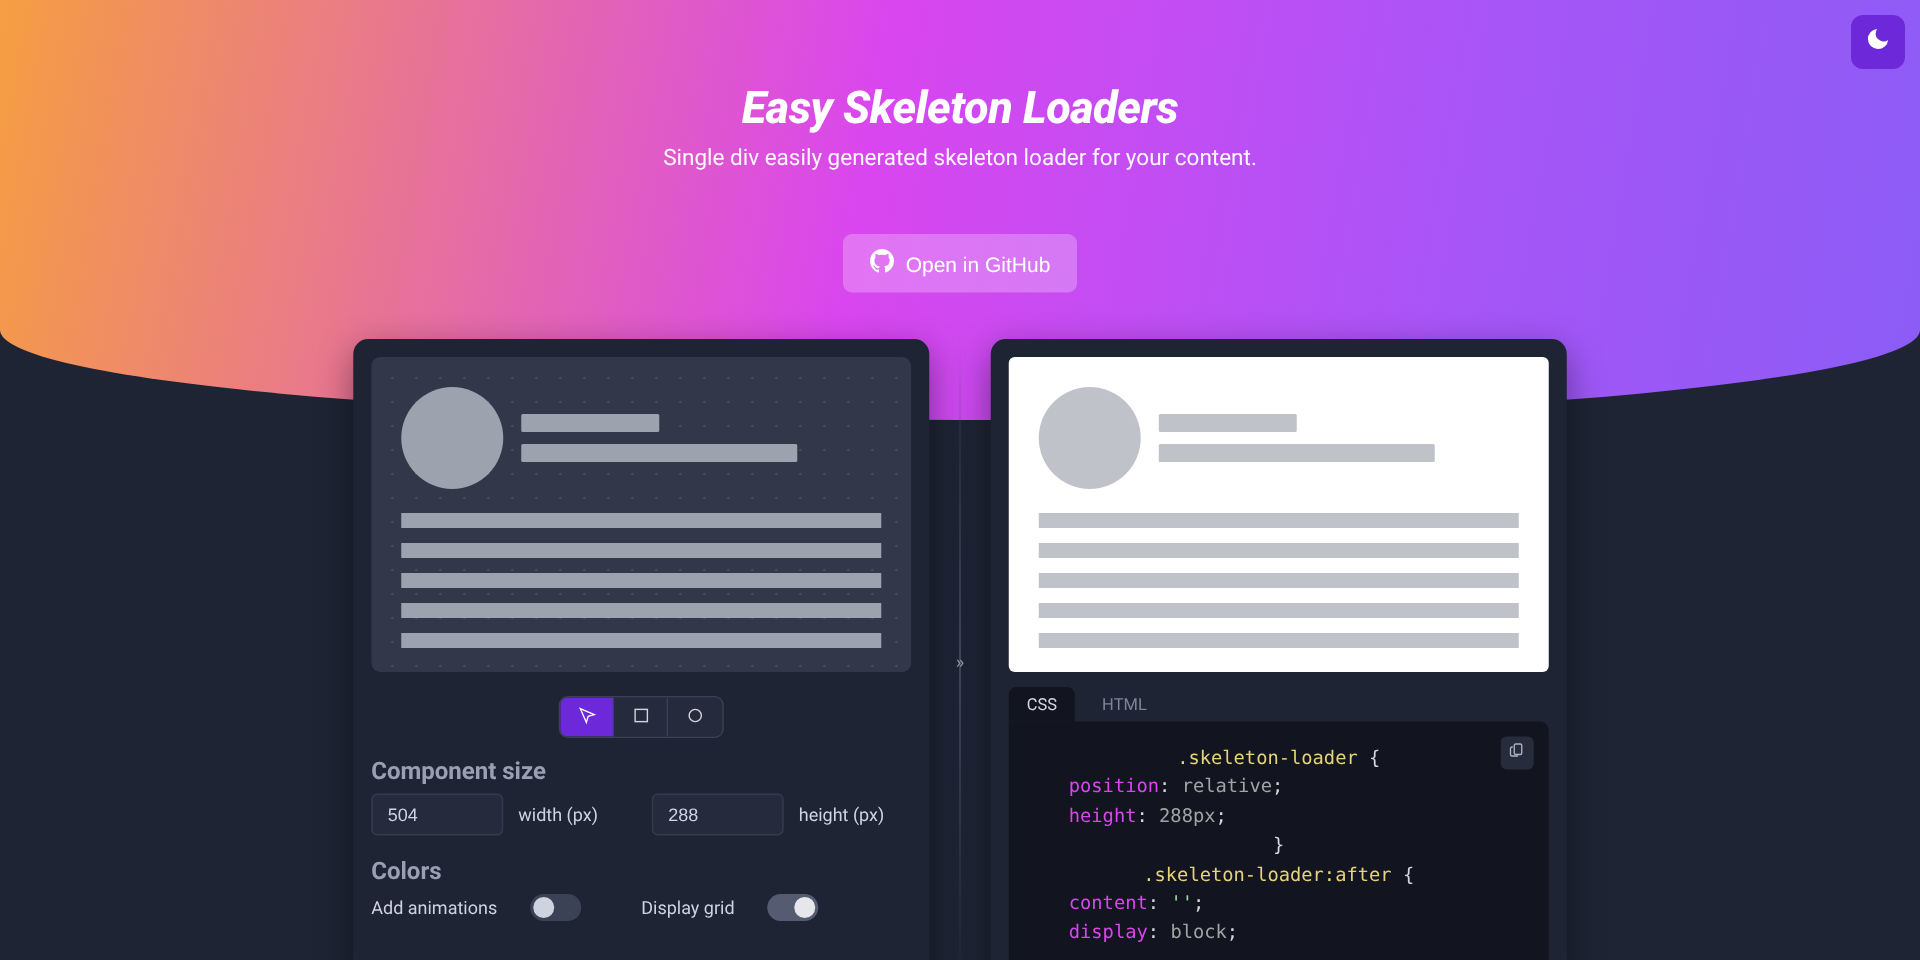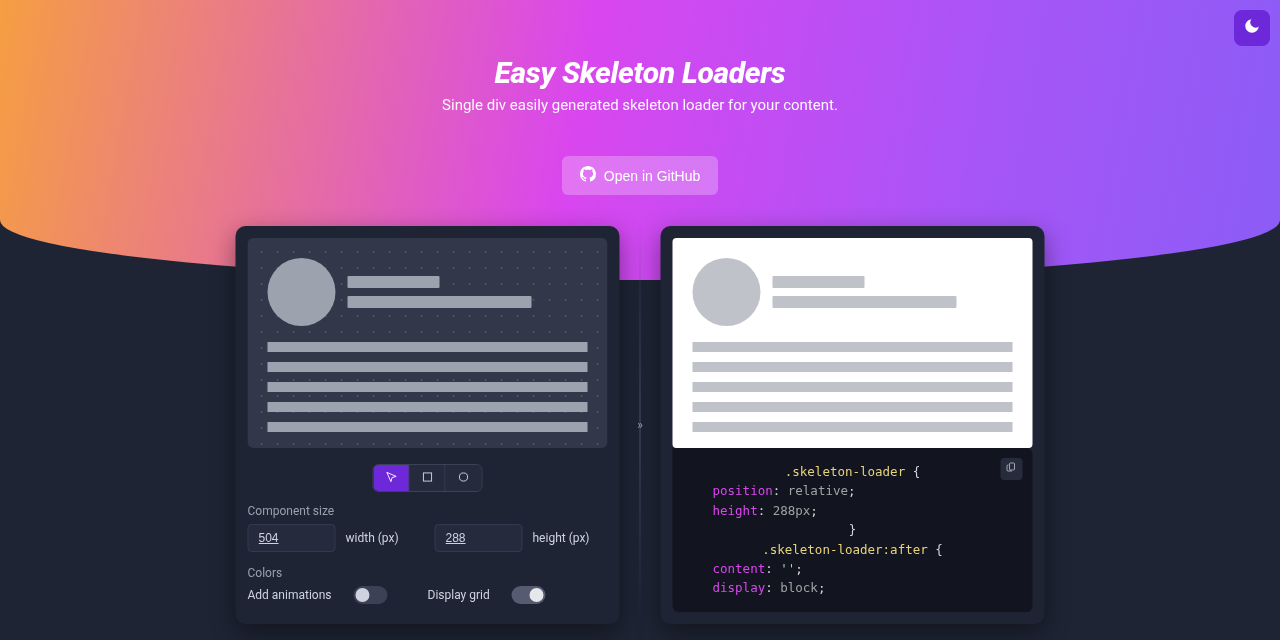--- a/index.html
+++ b/index.html
@@ -67,26 +67,26 @@
   }
   .tool-btn {
     width:36px; height:26px; display:flex; align-items:center; justify-content:center;
     background:#252b3d; cursor:pointer; border-right:1px solid #3b4256;
   }
   .tool-btn:last-child{border-right:none;}
   .tool-btn.active{ background:#6d28d9; }
   .tool-btn svg{ width:14px; height:14px; stroke:#d4d6dd; fill:none; stroke-width:1.6;}
   .tool-btn.active svg{ stroke:#fff; }
   .form { margin-top:12px; color:#b5bac6; font-size:12px; }
-  .lbl { font-size:12px; color:#9aa0b1; margin-bottom:6px; display:block;}
+  .lbl { font-size:16px; color:#9aa0b1; margin-bottom:6px; display:block;font-weight:bold;}
   .row { display:flex; gap:14px; align-items:center; margin-bottom:14px;}
   .half { display:flex; align-items:center; gap:10px; flex:1;}
   .input {
     background:#252b3d; border:1px solid #343b51; border-radius:4px;
-    color:#cfd3df; font-size:12px; padding:6px 10px; width:88px;text-decoration:underline;
+    color:#cfd3df; font-size:12px; padding:6px 10px; width:88px;
   }
   .unit { font-size:12px; color:#cfd3df; }
   .swatch {
     width:24px; height:24px; border-radius:3px; border:1px solid #343b51; flex-shrink:0;
   }
   .togrow { display:flex; align-items:center; justify-content:space-between; }
   .togrow > div { display:flex; align-items:center; gap:22px; flex:1;}
   .toggle {
     width:34px; height:18px; border-radius:9px; background:#3b4256; position:relative; cursor:pointer;
   }
@@ -246,20 +246,24 @@
           </div>
         </div>
         <div class="fullbar"></div>
         <div class="fullbar"></div>
         <div class="fullbar"></div>
         <div class="fullbar"></div>
         <div class="fullbar"></div>
       </div>
     </div>
 
+    <div class="code-tabs">
+      <div class="code-tab active">CSS</div>
+      <div class="code-tab">HTML</div>
+    </div>
     <div class="code-box">
       <div class="copy-btn">
         <span><svg viewBox="0 0 24 24">
               <rect x="8" y="4" width="10" height="14" rx="2"></rect>
               <path d="M6 8H5a2 2 0 0 0-2 2v8a2 2 0 0 0 2 2h8"></path>
             </svg></span>
       </div>
       <div class="line ind0"><span class="tok-sel">.skeleton-loader</span><span class="tok-punc"> {</span></div>
       <div class="line ind1"><span class="tok-prop">position</span><span class="tok-punc">: </span><span class="tok-val">relative</span><span class="tok-punc">;</span></div>
       <div class="line ind1"><span class="tok-prop">height</span><span class="tok-punc">: </span><span class="tok-val">288px</span><span class="tok-punc">;</span></div>

